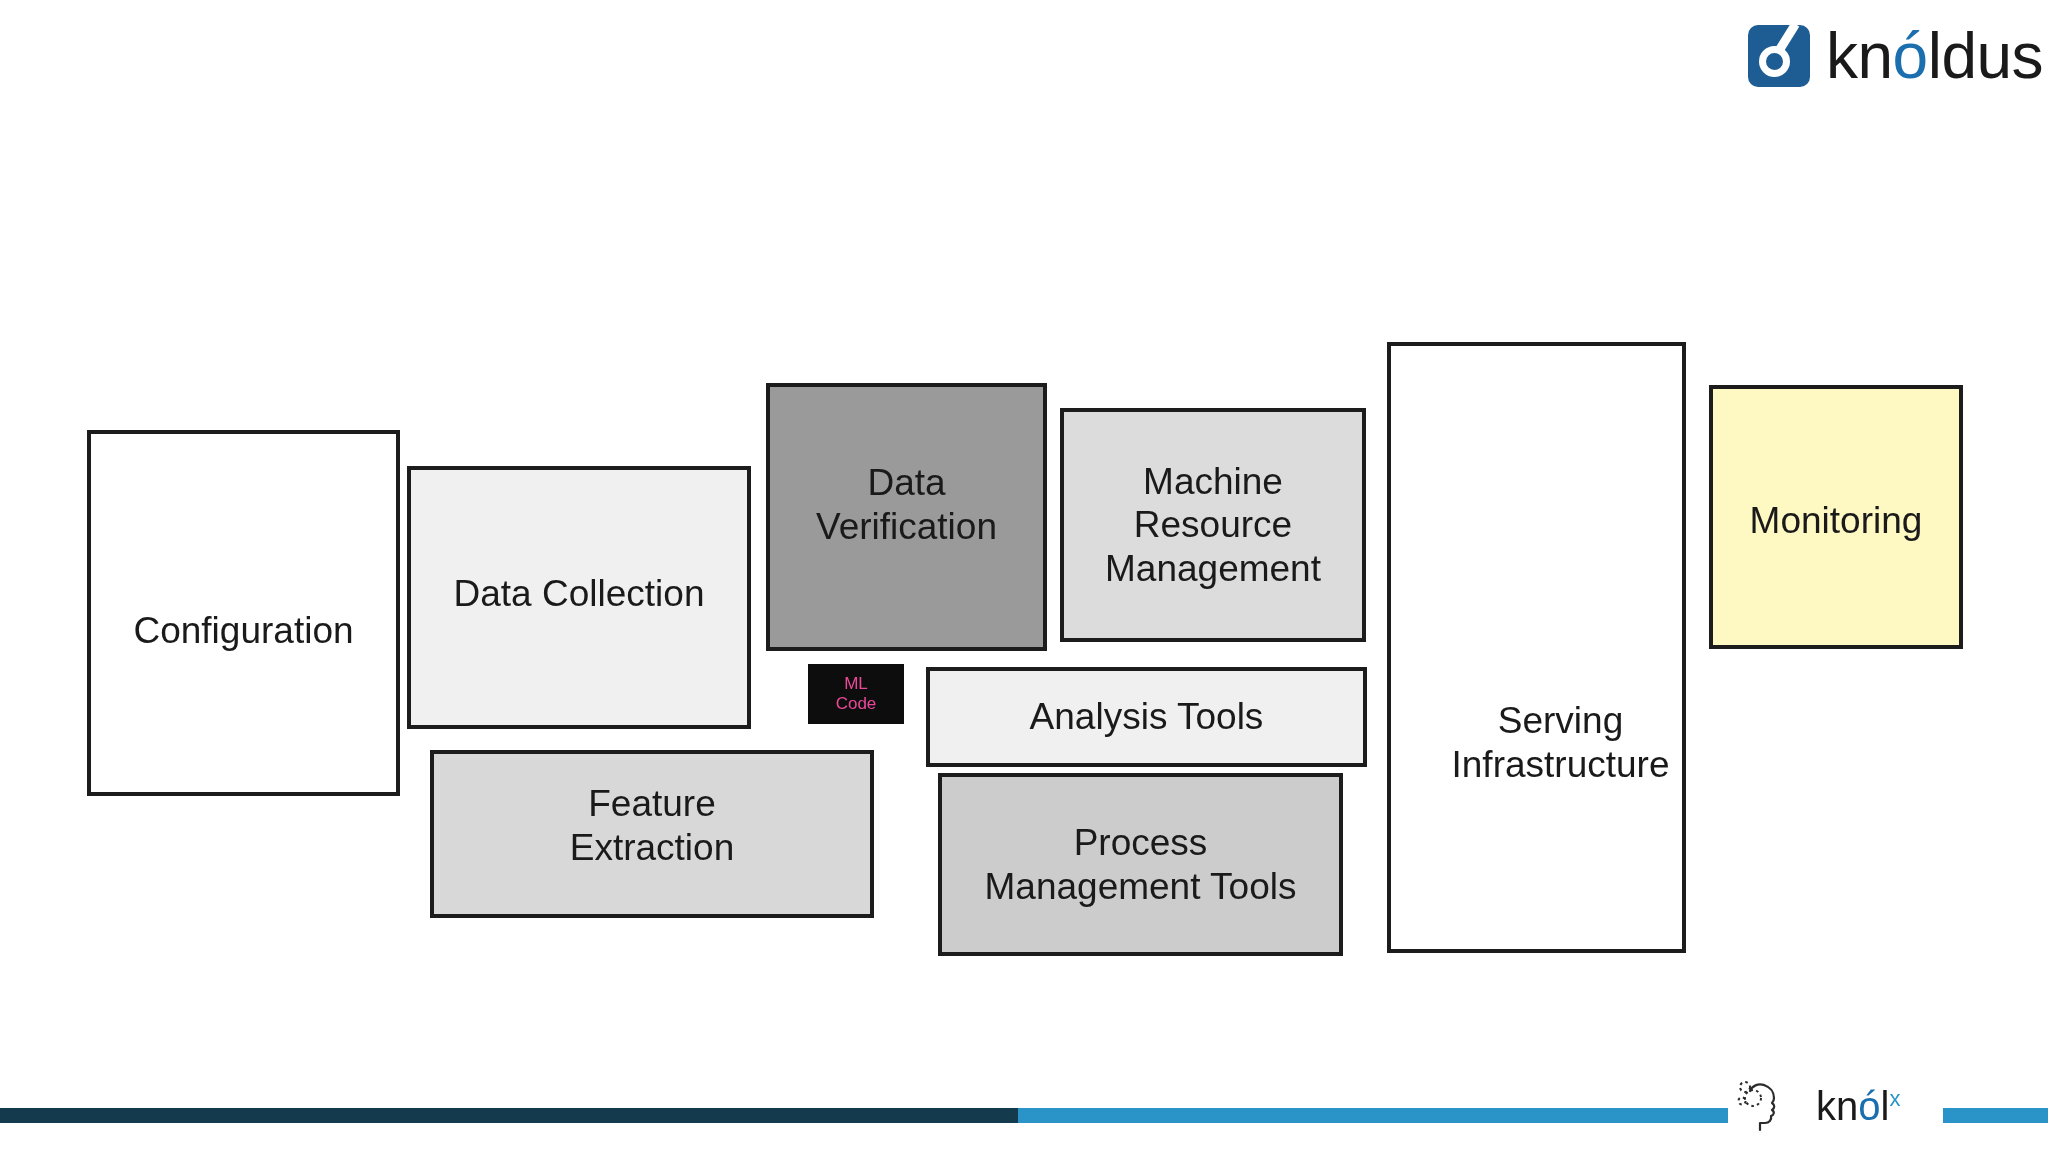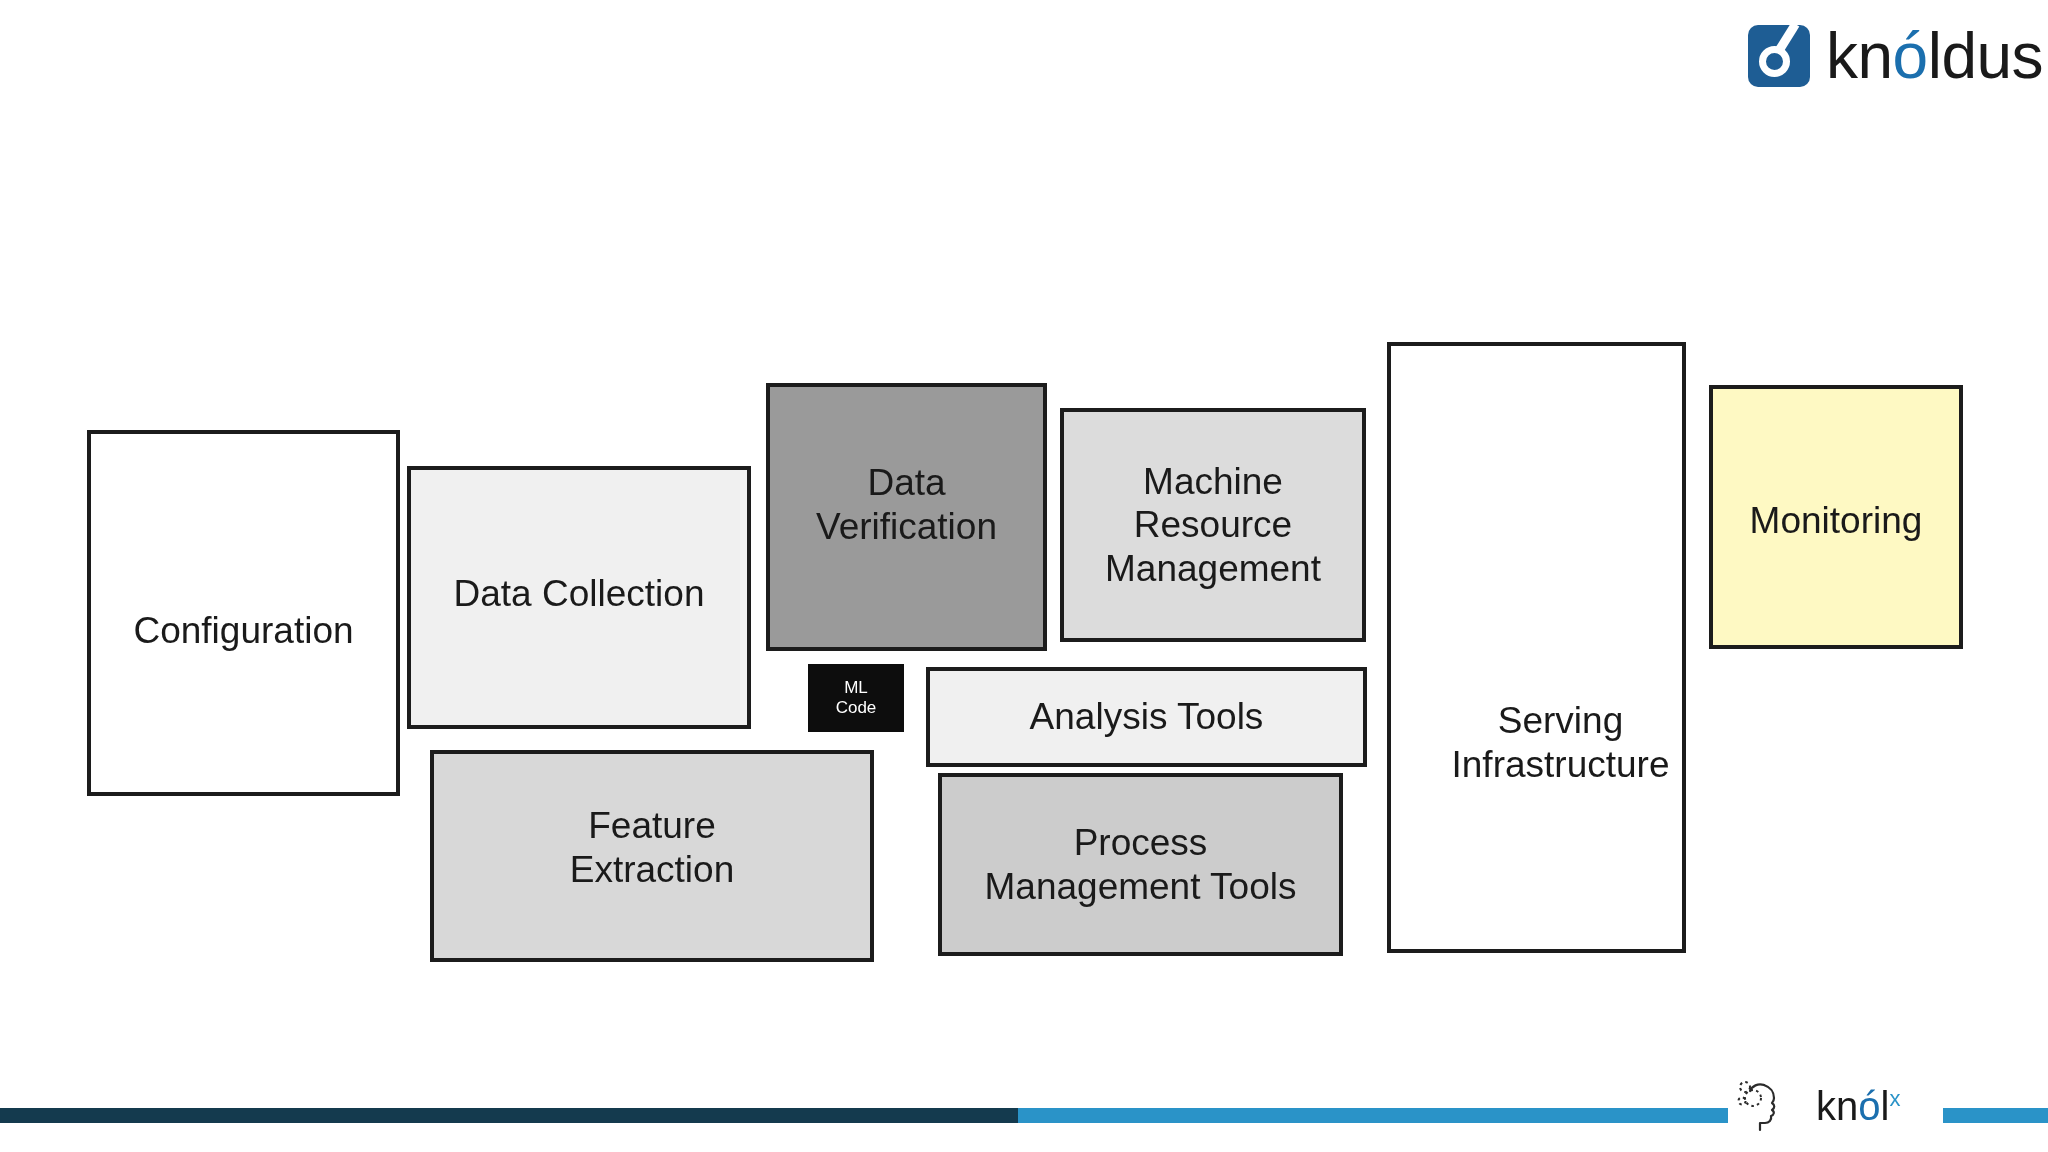--- a/index.html
+++ b/index.html
@@ -37,23 +37,23 @@
   }
   .box .label {
     display: block;
     white-space: pre-line;
     padding: 0 8px;
   }
 
   
   #box-configuration { left: 87px;  top: 430px; width: 313px; height: 366px; background:#ffffff; font-size: 37px; }
   #box-data-collection { left: 407px; top: 466px; width: 344px; height: 263px; background:#f0f0f0; font-size: 37px; }
-  #box-feature-extraction { left: 430px; top: 750px; width: 444px; height: 212px; background:#d8d8d8; font-size: 37px; }
+  #box-feature-extraction { left: 430px; top: 750px; width: 444px; height: 168px; background:#d8d8d8; font-size: 37px; }
   #box-data-verification { left: 766px; top: 383px; width: 281px; height: 268px; background:#9a9a9a; font-size: 37px; }
-  #box-ml-code { left: 808px; top: 664px; width: 96px;  height: 68px;  background:#0d0d0d; border-width:0; color:#ffffff; font-size: 17px; }
+  #box-ml-code { left: 808px; top: 664px; width: 96px;  height: 60px;  background:#0d0d0d; border-width:0; color:#ec4899; font-size: 17px; }
   #box-machine-resource-management { left: 1060px; top: 408px; width: 306px; height: 234px; background:#dcdcdc; font-size: 37px; }
   #box-analysis-tools { left: 926px; top: 667px; width: 441px; height: 100px;  background:#f0f0f0; font-size: 37px; }
   #box-process-management-tools { left: 938px; top: 773px; width: 405px; height: 183px; background:#cccccc; font-size: 37px; }
   #box-serving-infrastructure { left: 1387px; top: 342px; width: 299px; height: 611px; background:#ffffff; font-size: 37px; }
   #box-monitoring { left: 1697px; top: 385px; width: 254px; height: 264px; background:#fef9c3; font-size: 37px; margin-left: 12px; }
 
   
   #box-serving-infrastructure .label { transform: translateY(95px); margin-left: 48px; }
   
   #box-configuration .label { transform: translateY(18px); }

